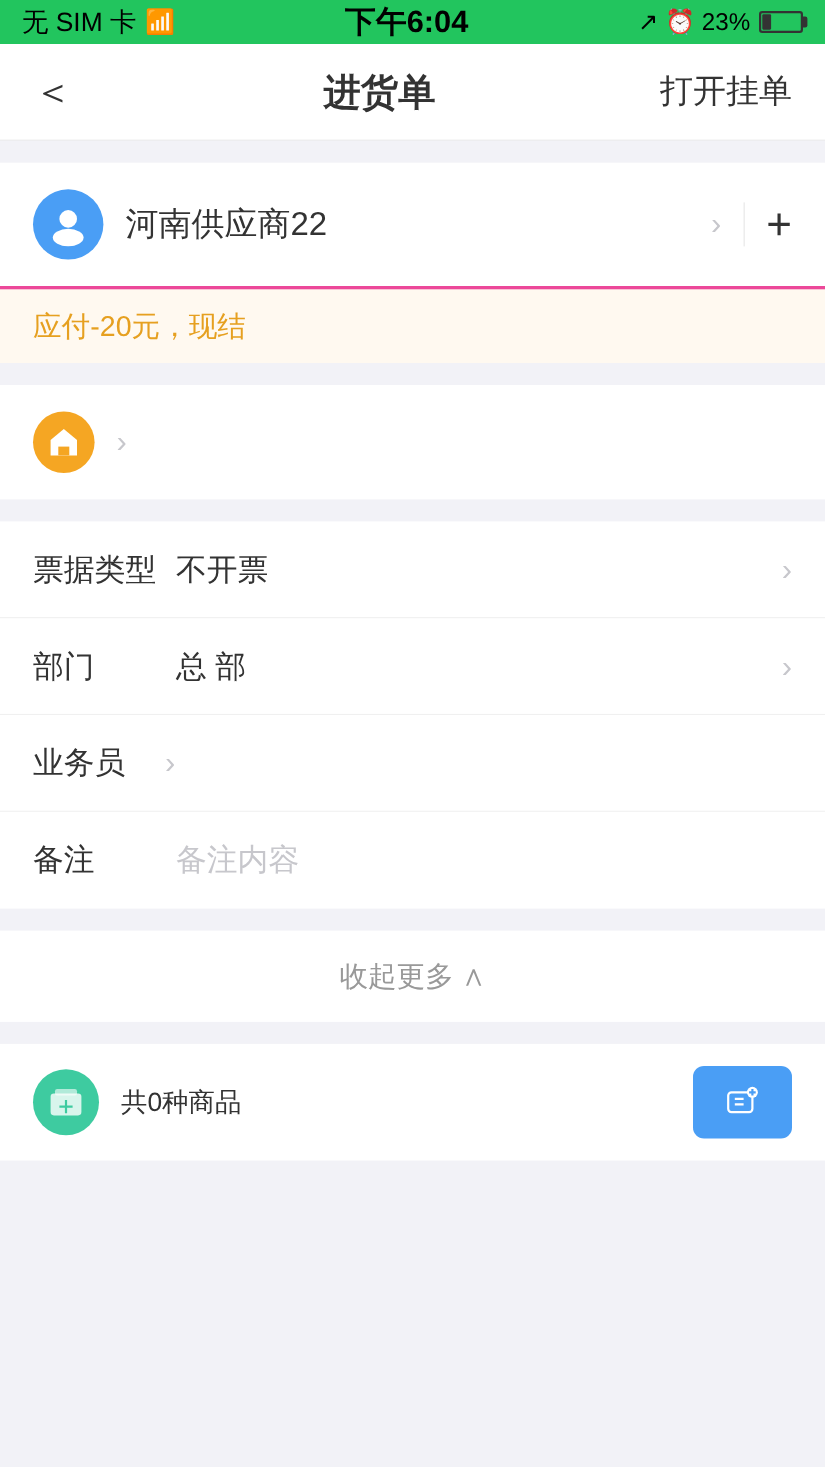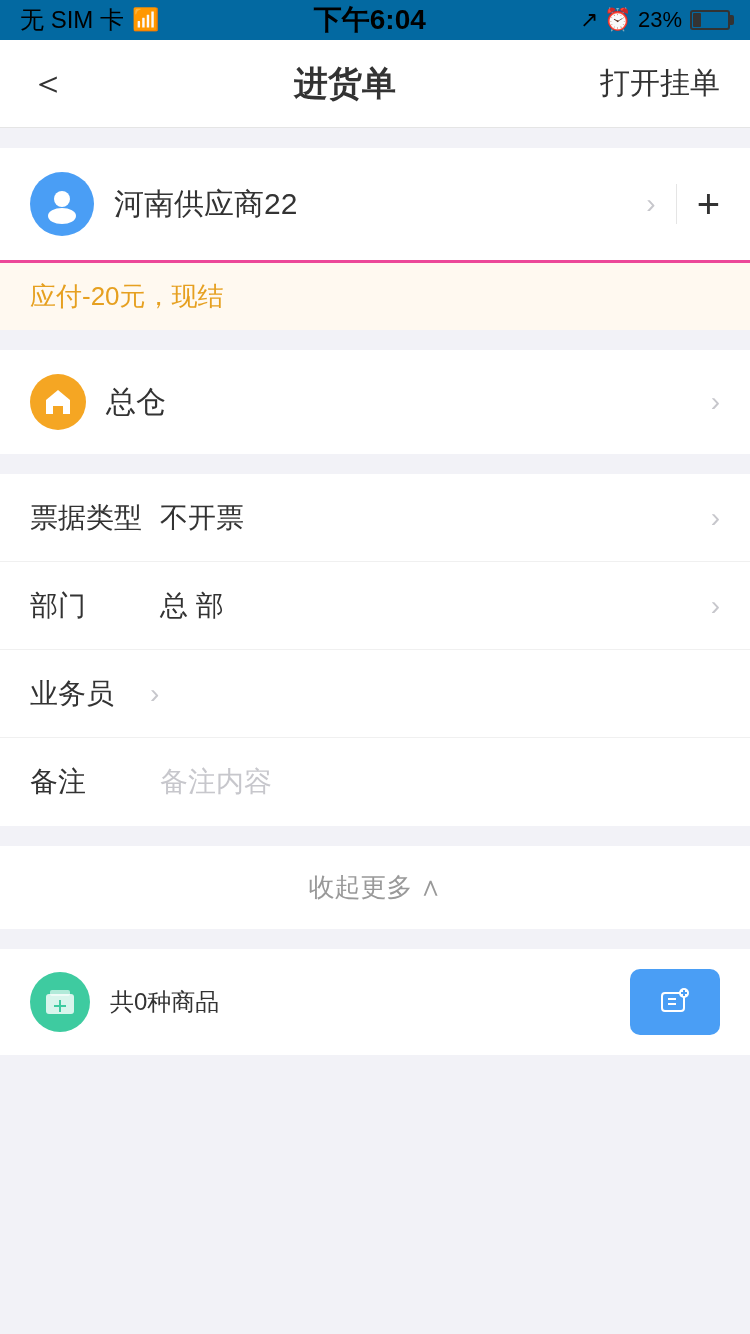--- a/index.html
+++ b/index.html
@@ -10,21 +10,21 @@
       min-height: 1334px;
       font-family: -apple-system, "PingFang SC", "Microsoft YaHei", sans-serif;
       background: #f2f2f7;
       font-size: 28px;
     }
 
     
     .status-bar {
       width: 100%;
       height: 40px;
-      background: #0369a1;
+      background: #22c55e;
       display: flex;
       align-items: center;
       justify-content: space-between;
       padding: 16px 20px;
       font-size: 24px;
       color: #000;
     }
     .status-left {
       display: flex;
       align-items: center;
@@ -345,21 +345,20 @@
   <div class="section-gap"></div>
 
   <div class="card">
     <div class="warehouse-row">
       <div class="warehouse-icon">
         <svg viewBox="0 0 32 32" fill="none">
           <path d="M4 14 L16 4 L28 14 L28 28 L4 28 Z" fill="#fff"></path>
           <rect x="11" y="20" width="10" height="8" fill="#f5a623"></rect>
         </svg>
       </div>
-      <span class="warehouse-name">总仓</span>
       <span class="row-chevron">›</span>
     </div>
   </div>
 
   <div class="form-section">
 
     <div class="form-row">
       <span class="form-label">票据类型</span>
       <span class="form-value">不开票</span>
       <span class="row-chevron">›</span>

